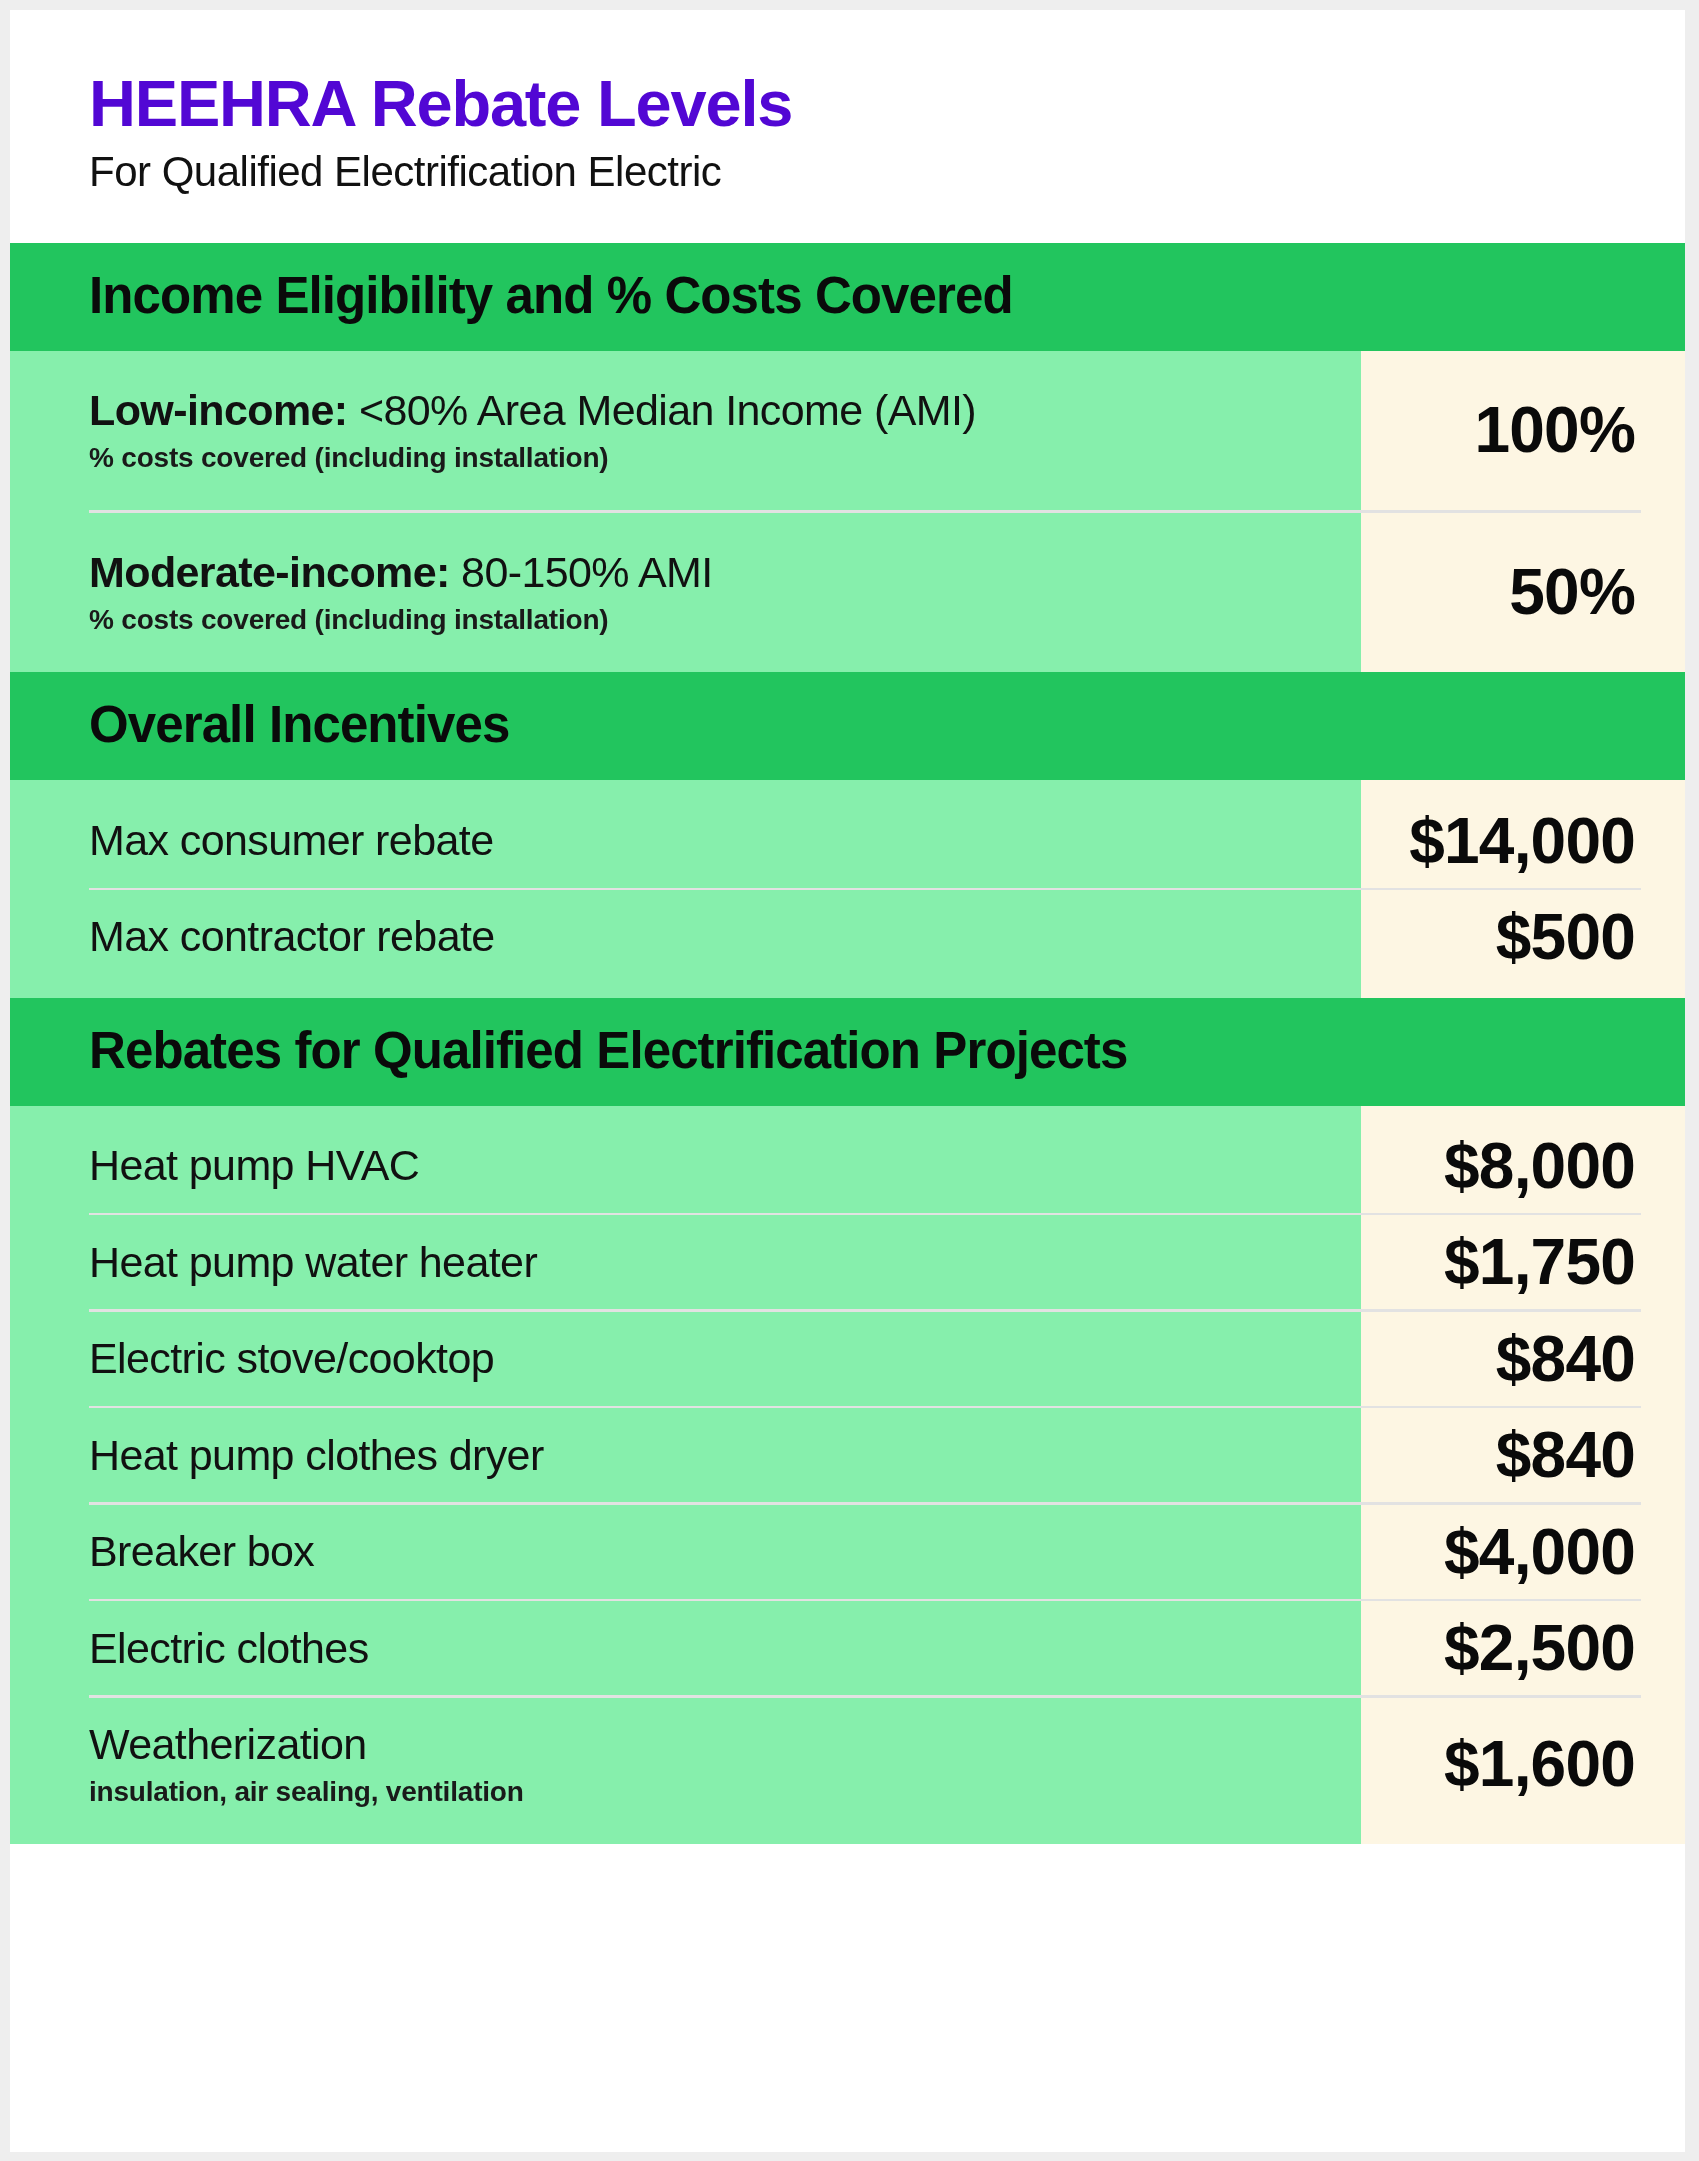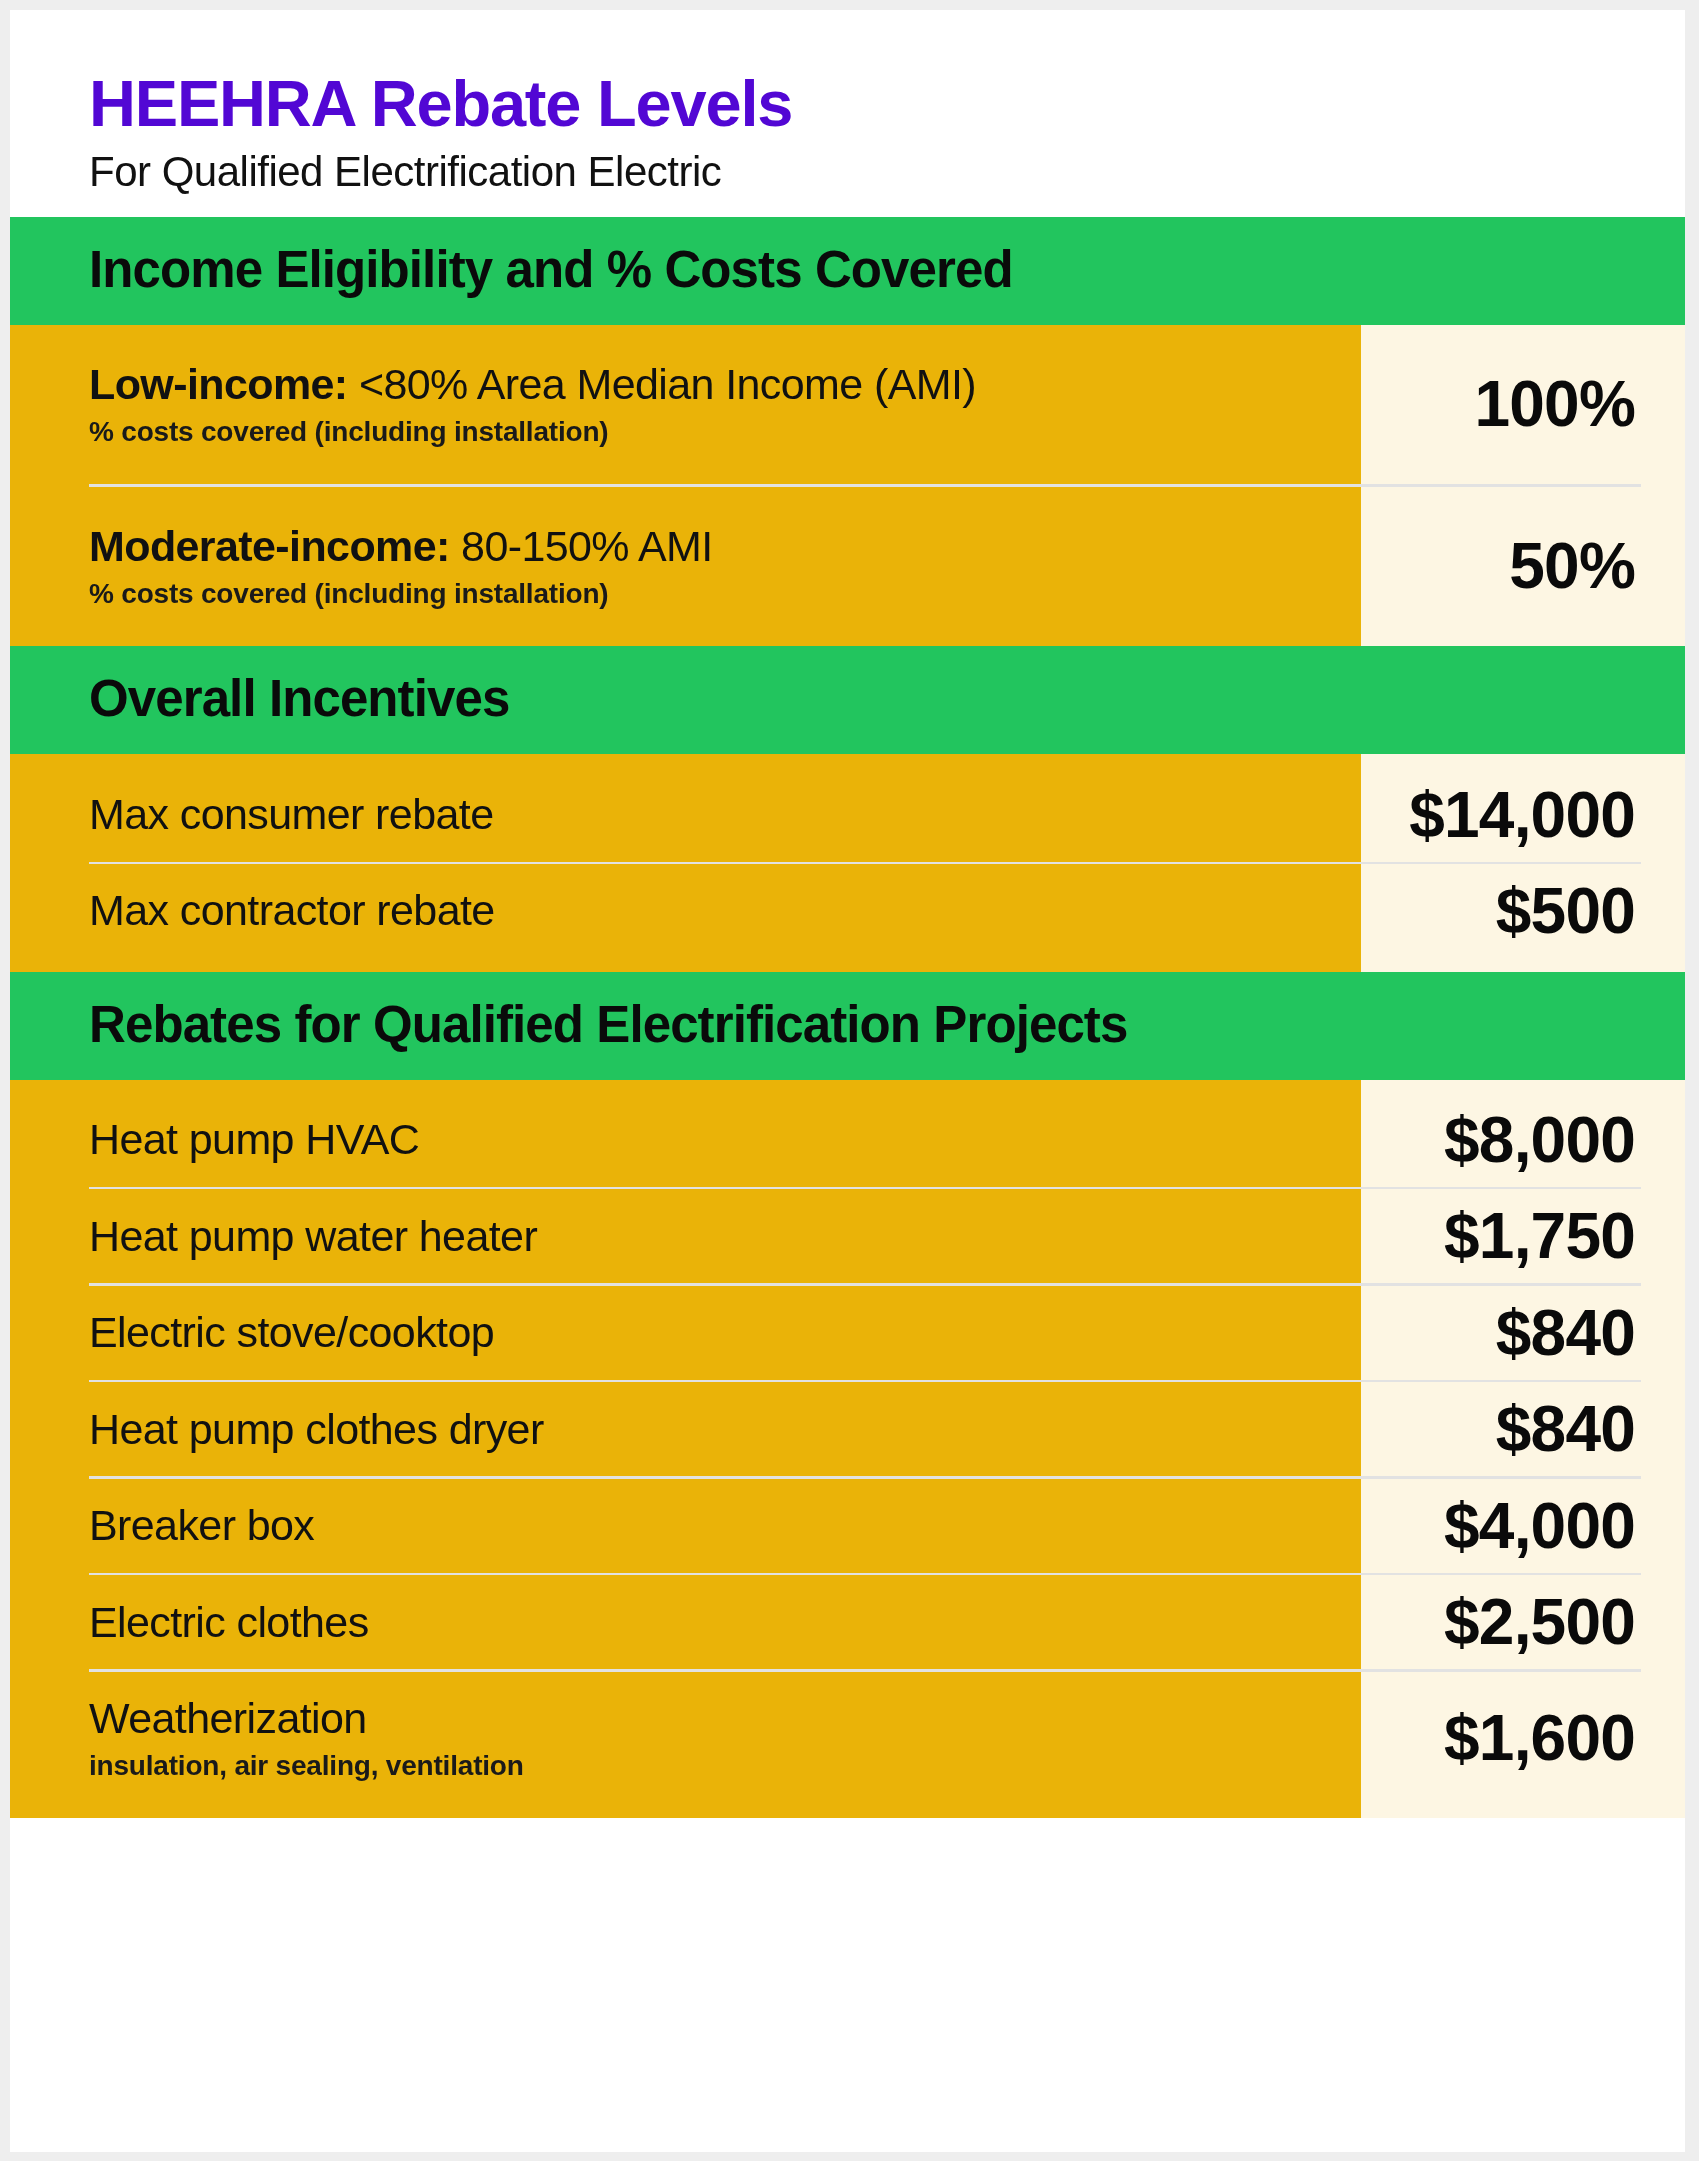--- a/index.html
+++ b/index.html
@@ -19,21 +19,21 @@
     left: 10px;
     top: 10px;
     width: 1675px;
     height: 2142px;
     background: #ffffff;
     overflow: hidden;
   }
 
   
   .title-block {
-    padding: 60px 0 22px 79px;
+    padding: 60px 0 48px 79px;
     background: #ffffff;
   }
   .main-title {
     font-size: 65px;
     font-weight: 700;
     color: #5207d4;
     letter-spacing: -1.2px;
     line-height: 1.04;
     margin: 0;
   }
@@ -57,21 +57,21 @@
     font-size: 51px;
     font-weight: 700;
     color: #0a0a0a;
     letter-spacing: -0.9px;
     line-height: 1.08;
   }
 
   
   .rows {
     position: relative;
-    background: #eab308;
+    background: #86efac;
     width: 1675px;
   }
   .rows::after {
     content: "";
     position: absolute;
     top: 0;
     bottom: 0;
     left: 1351px;
     width: 324px;
     background: #fdf6e3;

